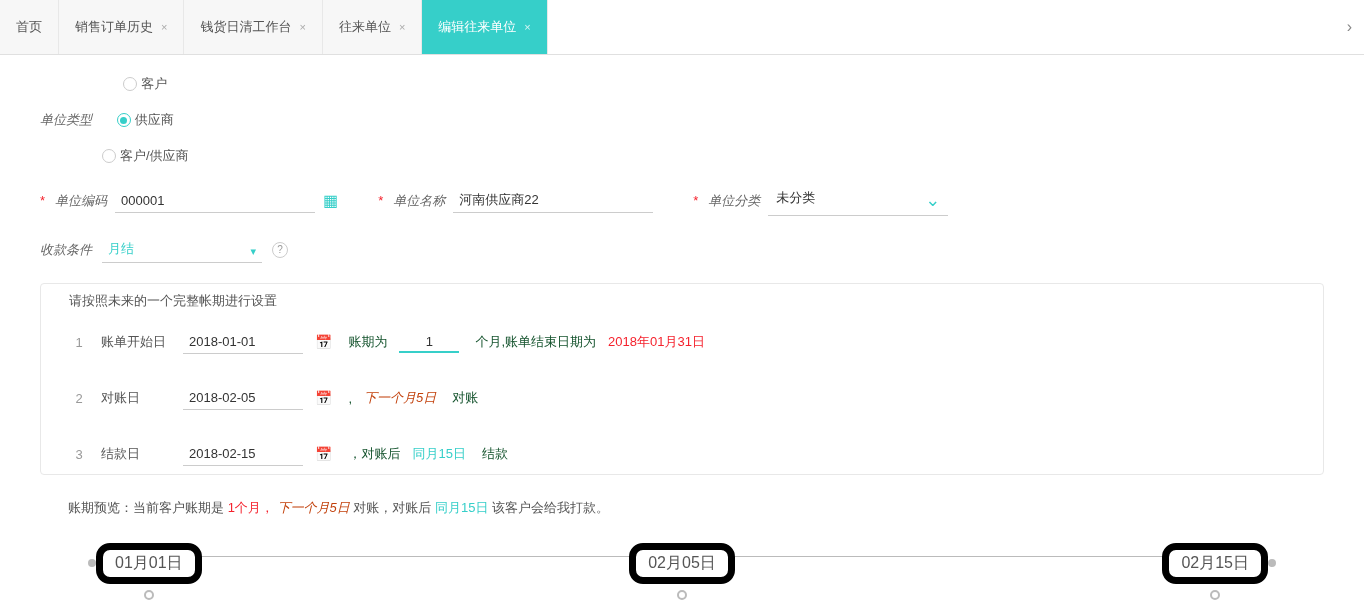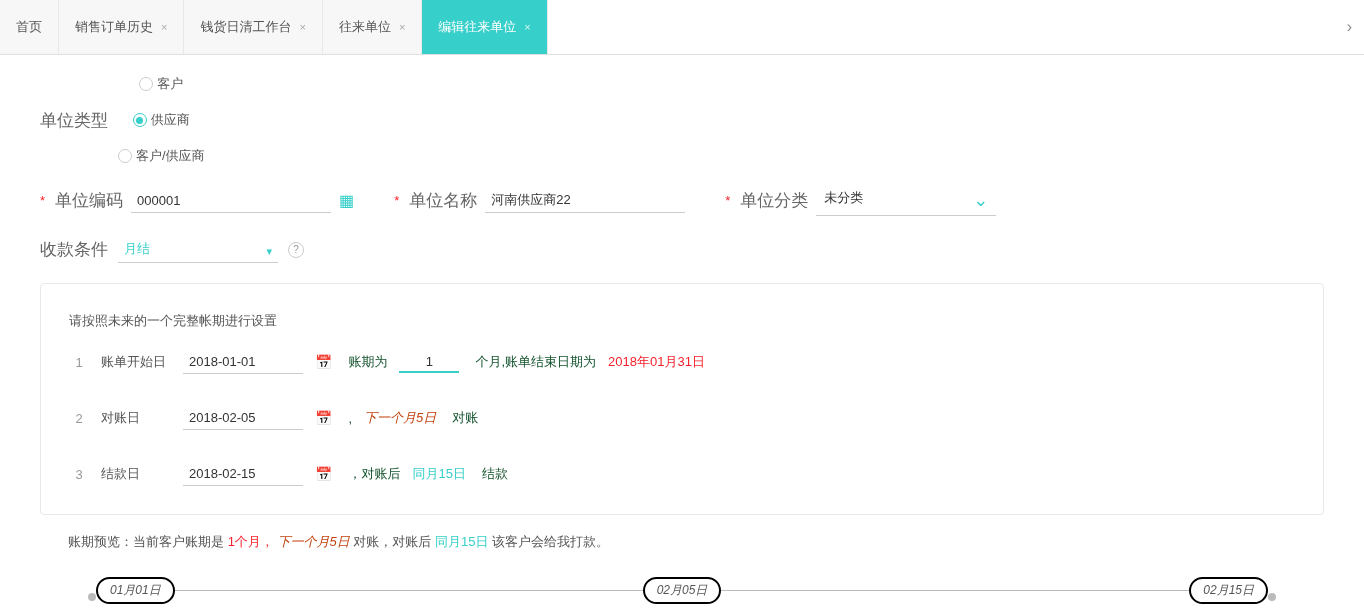--- a/index.html
+++ b/index.html
@@ -57,22 +57,23 @@
 
     
     .form-row {
       display: flex;
       align-items: center;
       margin-bottom: 20px;
       gap: 10px;
     }
     .form-label {
       color: #666;
-      font-size: 17px;
+      font-size: 13px;
       white-space: nowrap;
+      font-style: italic;
     }
     .required-star {
       color: #f5222d;
       margin-right: 2px;
     }
     .radio-group {
       display: flex;
       align-items: center;
       gap: 18px;
       flex-direction: column;
@@ -166,23 +167,23 @@
       justify-content: center;
       font-size: 10px;
       color: #999;
       cursor: pointer;
     }
 
     
     .section-box {
       border: 1px solid #e8e8e8;
       border-radius: 4px;
-      padding: 28px 28px;
+      padding: 8px 28px;
       background: #fff;
-      margin-bottom: 2px;
+      margin-bottom: 8px;
     }
     .section-title {
       color: #555;
       font-size: 13px;
       margin-bottom: 20px;
     }
 
     
     .step-row {
       display: flex;
@@ -240,30 +241,29 @@
       align-items: center;
     }
     .tl-item .dot {
       width: 10px; height: 10px;
       border-radius: 50%;
       border: 2px solid #bbb;
       background: #fff;
       margin-bottom: 6px;
     }
     .tl-item .badge {
-      border: 2px solid #000000;
+      border: 7px solid #000000;
       border-radius: 14px;
       padding: 3px 12px;
-      font-size: 12px;
+      font-size: 16px;
       color: #555;
       background: #fff;
       margin-top: 0;
       margin-bottom: 6px;
       white-space: nowrap;
-      font-style: italic;
     }
     .tl-item .sub-label {
       font-size: 12px;
       color: #888;
       white-space: nowrap;
     }
     .tl-end-cap {
       width: 8px; height: 8px;
       border-radius: 50%;
       background: #bbb;

